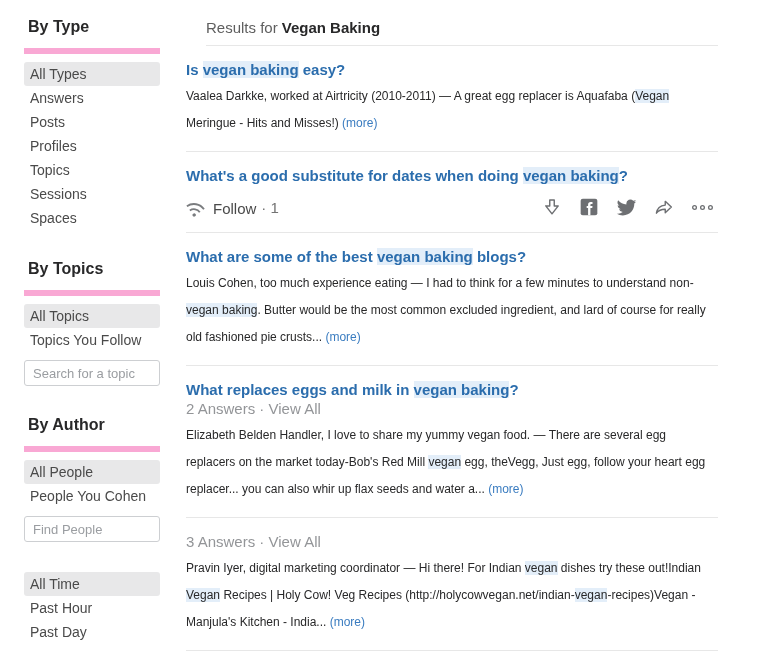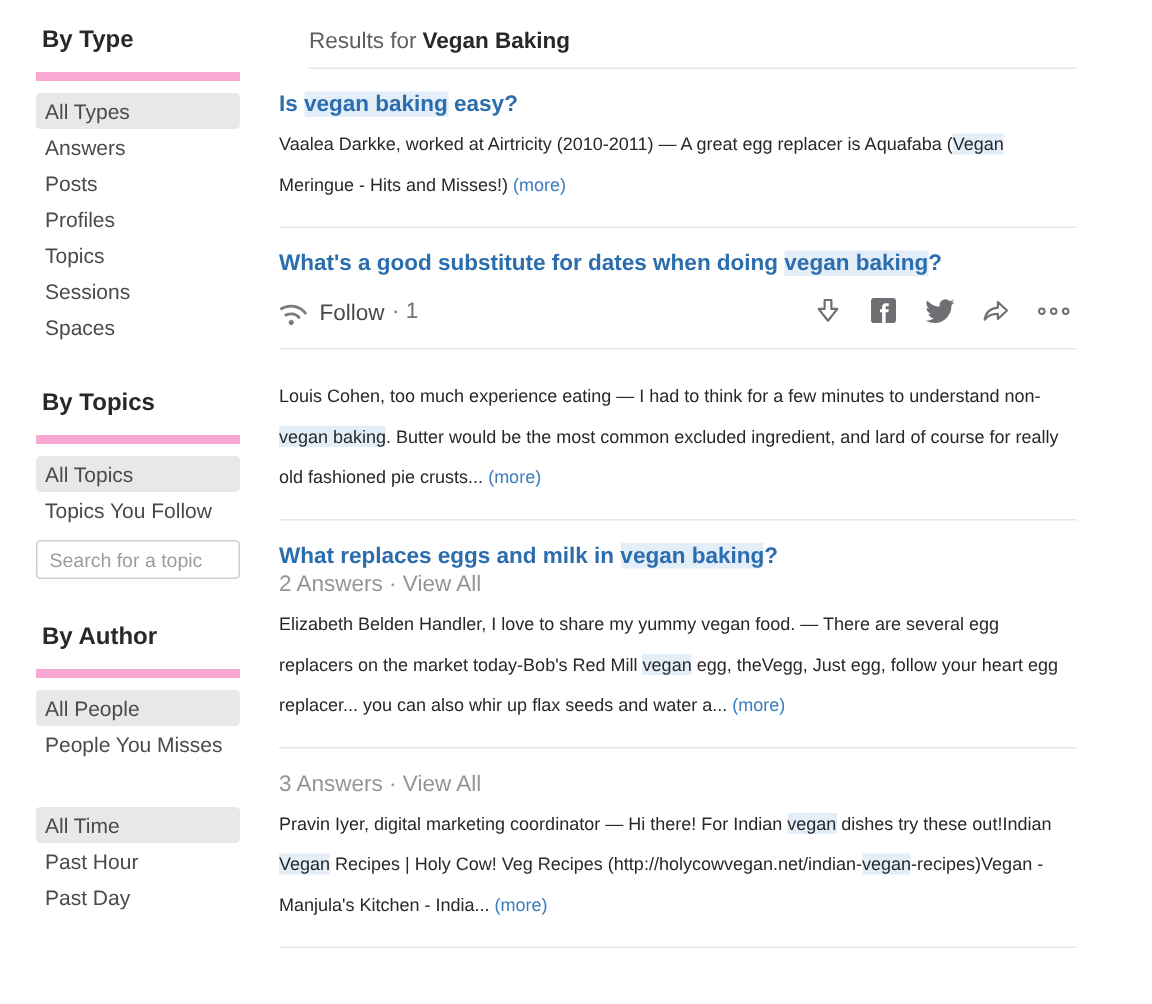--- a/index.html
+++ b/index.html
@@ -90,22 +90,23 @@
         <div class="sb-list">
           <div class="sb-item selected">All Topics</div>
           <div class="sb-item">Topics You Follow</div>
         </div>
         <input class="sb-input" type="text" placeholder="Search for a topic" style="">
       </section>
       <section class="sb-section">
         <h3 class="sb-title">By Author</h3>
         <div class="sb-list">
           <div class="sb-item selected">All People</div>
-          <div class="sb-item">People You Misses</div>
+          <div class="sb-item">People You Cohen</div>
         </div>
+        <input class="sb-input" type="text" placeholder="Find People" style="">
       </section>
       <section class="sb-section">
         <div class="sb-list">
           <div class="sb-item selected">All Time</div>
           <div class="sb-item">Past Hour</div>
           <div class="sb-item">Past Day</div>
         </div>
       </section>
     </aside>
   <main class="results">
@@ -169,20 +170,21 @@
                       <circle cx="13" cy="5" r="2.1"></circle>
                       <circle cx="22" cy="5" r="2.1"></circle>
                     </g>
                   </svg>
                 </span>
               </button>
             </div>
           </div>
         </article>
         <article class="result">
+          <a class="result-title"><span>What are some of the best </span><span class="hl">vegan baking</span><span> blogs?</span></a>
           <p class="result-body"><span>Louis Cohen, too much experience eating — I had to think for a few minutes to understand non-</span><span class="hl">vegan baking</span><span>. Butter would be the most common excluded ingredient, and lard of course for really old fashioned pie crusts... </span><a class="more-link">(more)</a></p>
         </article>
         <article class="result">
           <a class="result-title"><span>What replaces eggs and milk in </span><span class="hl">vegan baking</span><span>?</span></a>
           <div class="result-meta"><span>2 Answers</span><span class="meta-sep"> · </span><span class="view-all">View All</span></div>
           <p class="result-body"><span>Elizabeth Belden Handler, I love to share my yummy vegan food. — There are several egg replacers on the market today-Bob's Red Mill </span><span class="hl">vegan</span><span> egg, theVegg, Just egg, follow your heart egg replacer... you can also whir up flax seeds and water a... </span><a class="more-link">(more)</a></p>
         </article>
         <article class="result">
           <div class="result-meta"><span>3 Answers</span><span class="meta-sep"> · </span><span class="view-all">View All</span></div>
           <p class="result-body"><span>Pravin Iyer, digital marketing coordinator — Hi there! For Indian </span><span class="hl">vegan</span><span> dishes try these out!Indian </span><span class="hl">Vegan</span><span> Recipes | Holy Cow! Veg Recipes (http://holycowvegan.net/indian-</span><span class="hl">vegan</span><span>-recipes)Vegan - Manjula's Kitchen - India... </span><a class="more-link">(more)</a></p>

